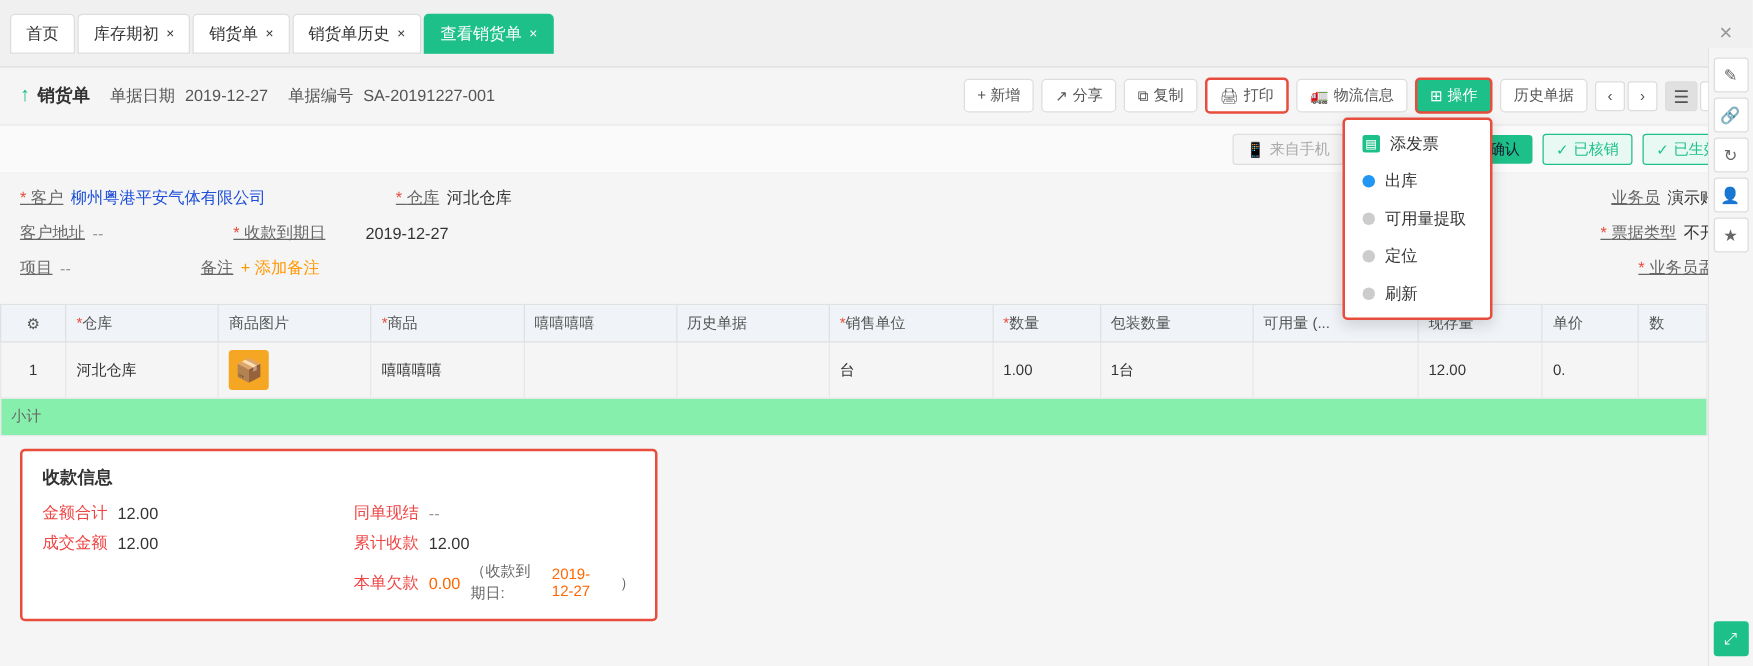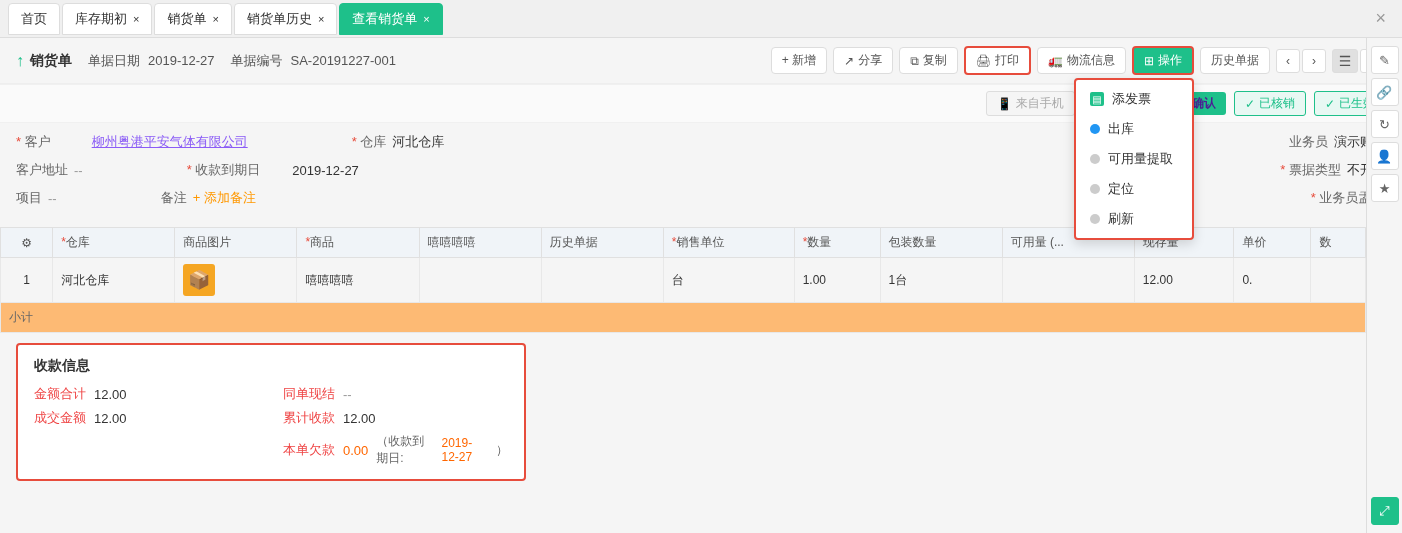--- a/index.html
+++ b/index.html
@@ -1,21 +1,21 @@
 <!DOCTYPE html>
 <html><head>
   <meta charset="utf-8">
   <style>
     * { box-sizing: border-box; margin: 0; padding: 0; }
     body { font-family: "Microsoft YaHei", "PingFang SC", Arial, sans-serif; font-size: 13px; background: #f5f5f5; color: #333; }
     
     
     .tab-bar {
       display: flex; align-items: center; background: #f0f0f0; border-bottom: 1px solid #ddd;
-      padding: 0 8px; height: 38px; position: relative;
+      padding: 0 8px; height: 54px; position: relative;
     }
     .tab {
       display: flex; align-items: center; padding: 0 12px; height: 32px; margin-right: 2px;
       background: #fff; border: 1px solid #ddd; border-radius: 4px 4px 0 0; cursor: pointer;
       font-size: 13px; gap: 6px; white-space: nowrap;
     }
     .tab.active { background: #1ec08a; color: #fff; border-color: #1ec08a; }
     .tab .close-btn { font-size: 11px; cursor: pointer; }
     .tab-close-right { margin-left: auto; font-size: 18px; cursor: pointer; color: #999; padding: 0 8px; }
     
@@ -49,52 +49,52 @@
       font-size: 13px; color: #333; white-space: nowrap;
     }
     .op-dot { width: 10px; height: 10px; border-radius: 50%; display: inline-block; }
     .op-dot-blue { background: #2196F3; }
     .op-icon-square { width: 14px; height: 14px; background: #1ec08a; border-radius: 2px; display: flex; align-items: center; justify-content: center; }
     
     
     .form-area { padding: 10px 16px; }
     .form-row { display: flex; align-items: center; gap: 24px; margin-bottom: 10px; }
     .form-field { display: flex; align-items: center; gap: 6px; }
-    .form-label { color: #666; white-space: nowrap; }
+    .form-label { color: #666; white-space: nowrap; text-decoration: underline; }
     .form-label.required::before { content: "* "; color: #e74c3c; }
     .form-value { color: #333; }
-    .form-value.link { color: #8b5cf6; text-decoration: underline; cursor: pointer; margin-left: 35px; }
+    .form-value.link { color: #1d4ed8; cursor: pointer; }
     .form-value.muted { color: #999; }
     
     
     .mini-toolbar {
       display: flex; align-items: center; gap: 8px; padding: 6px 16px; background: #fafafa;
       border-top: 1px solid #f0f0f0; border-bottom: 1px solid #f0f0f0;
     }
     .mini-btn {
       display: flex; align-items: center; gap: 4px; padding: 3px 10px; border: 1px solid #ddd;
       border-radius: 3px; cursor: pointer; background: #fff; font-size: 12px; color: #555;
     }
     .mini-btn.disabled { color: #aaa; background: #f5f5f5; }
     .status-badge {
       display: flex; align-items: center; gap: 4px; padding: 3px 10px; border-radius: 3px;
       font-size: 12px;
     }
-    .status-badge.green { background: #1ec08a; color: #4c1d95; font-weight: bold; }
+    .status-badge.green { background: #1ec08a; color: #0f172a; }
     .status-badge.light-green { background: #e8f8f3; color: #1ec08a; border: 1px solid #1ec08a; }
     
     
     .table-wrapper { overflow-x: auto; margin: 0; }
     table { width: 100%; border-collapse: collapse; font-size: 12px; }
     thead th {
       background: #f0f4f8; border: 1px solid #e0e0e0; padding: 6px 8px; text-align: left;
       white-space: nowrap; color: #555; font-weight: normal;
     }
     tbody td { border: 1px solid #e8e8e8; padding: 6px 8px; color: #333; white-space: nowrap; }
-    .subtotal-row td { background: #fdba74; color: #666; }
+    .subtotal-row td { background: #86efac; color: #666; }
     .col-gear { text-align: center; }
     .product-img { width: 32px; height: 32px; background: #f5a623; border-radius: 3px; display: flex; align-items: center; justify-content: center; font-size: 18px; }
     
     
     .payment-section {
       border: 2px solid #e74c3c; border-radius: 4px; margin: 10px 16px; padding: 12px 16px;
       max-width: 510px; background: #fff;
     }
     .payment-title { font-weight: 600; font-size: 14px; margin-bottom: 10px; color: #333; }
     .payment-grid { display: grid; grid-template-columns: 1fr 1fr; gap: 6px 24px; }

